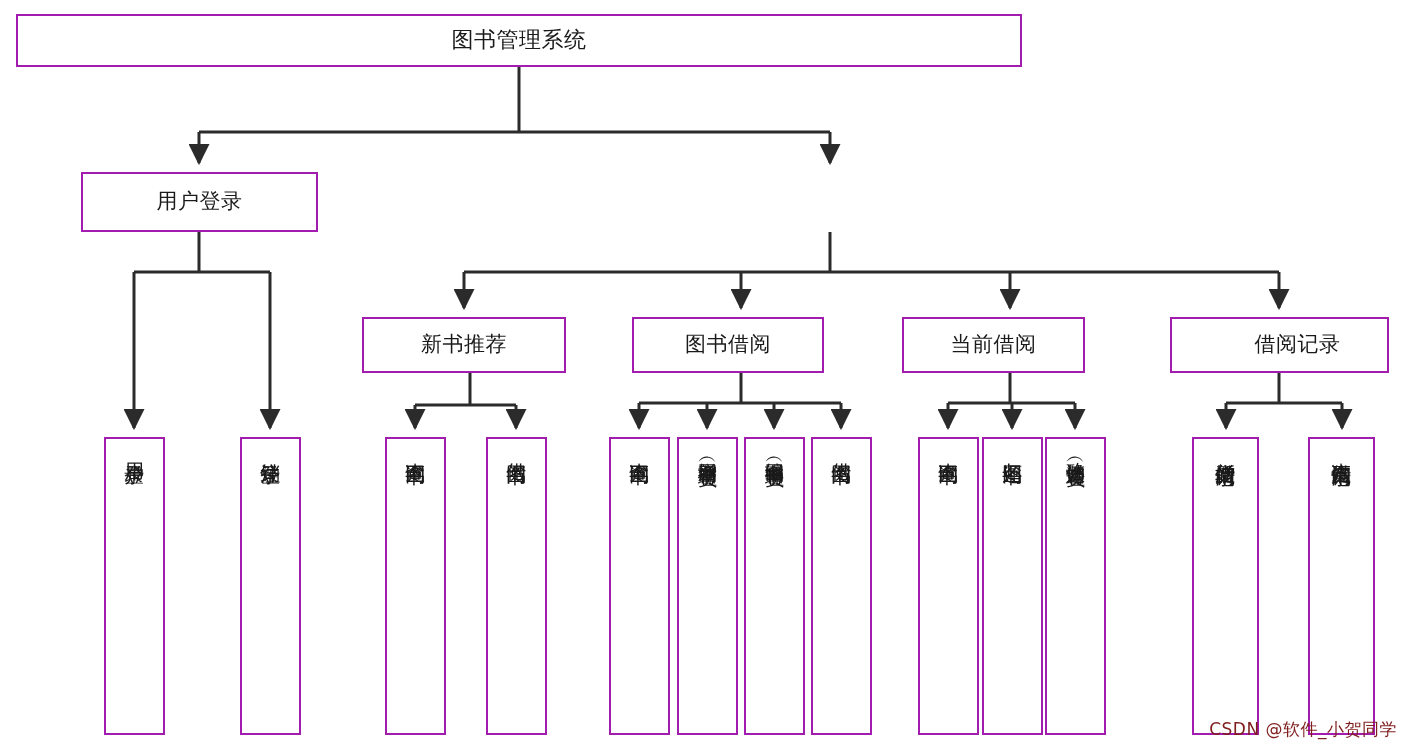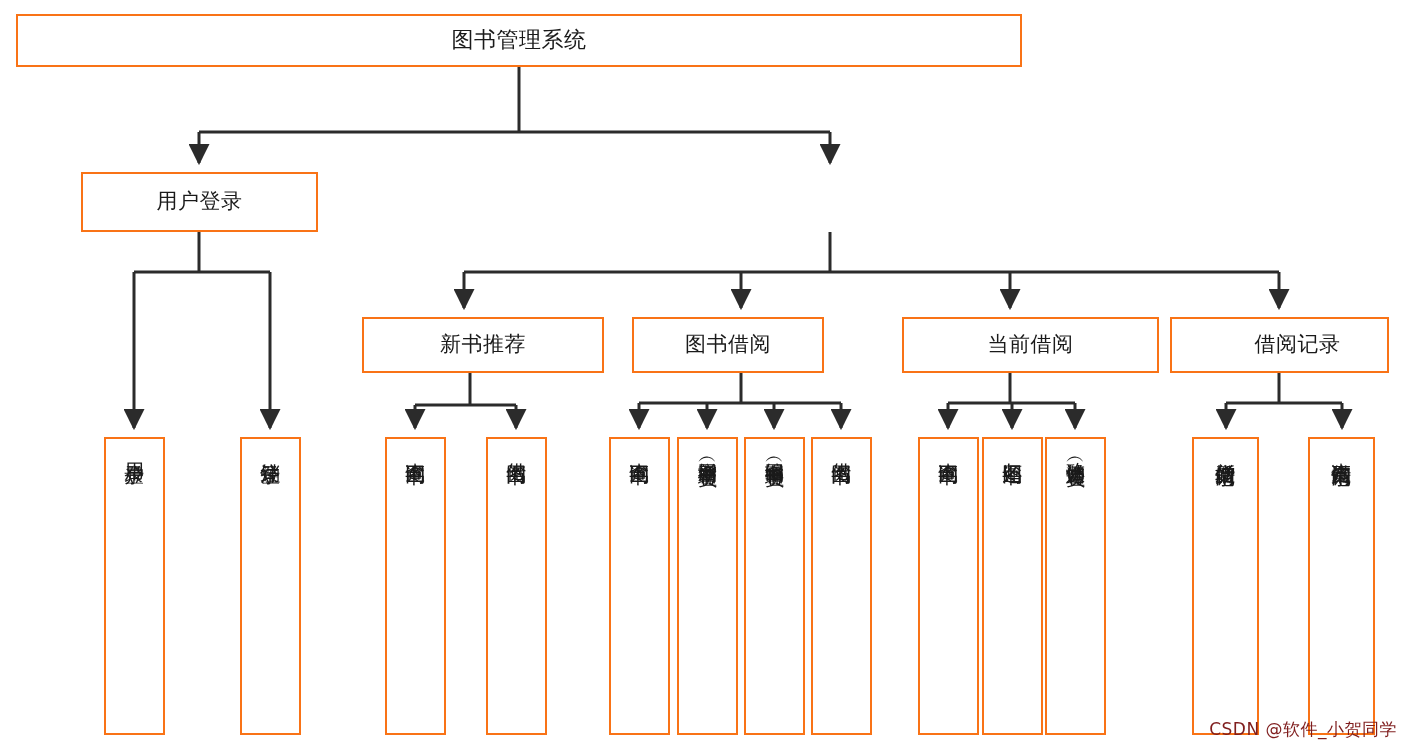--- a/index.html
+++ b/index.html
@@ -20,21 +20,21 @@
   #edges {
     position: absolute;
     left: 0;
     top: 0;
     width: 1405px;
     height: 747px;
   }
   .node {
     position: absolute;
     box-sizing: border-box;
-    border: 2px solid #f97316;
+    border: 2px solid #a21caf;
     background: #ffffff;
     display: flex;
     align-items: center;
     justify-content: center;
     color: #1a1a1a;
   }
   .node-h {
     font-size: 21px;
     letter-spacing: 0.5px;
     line-height: 1.1;
@@ -126,27 +126,27 @@
   </svg>
 
   <div class="node node-h node-root" style="left:16px; top:14px; width:1006px; height:53px;">
     <span>图书管理系统</span>
   </div>
 
   <div class="node node-h" style="left:81px; top:172px; width:237px; height:60px;">
     <span>用户登录</span>
   </div>
 
-  <div class="node node-h" style="left:362px; top:317px; width:242px; height:56px;">
+  <div class="node node-h" style="left:362px; top:317px; width:204px; height:56px;">
     <span>新书推荐</span>
   </div>
   <div class="node node-h" style="left:632px; top:317px; width:192px; height:56px;">
     <span>图书借阅</span>
   </div>
-  <div class="node node-h" style="left:902px; top:317px; width:257px; height:56px;text-align:right;">
+  <div class="node node-h" style="left:902px; top:317px; width:183px; height:56px;text-align:right;">
     <span>当前借阅</span>
   </div>
   <div class="node node-h" style="left:1170px; top:317px; width:219px; height:56px;padding-left:36px;">
     <span>借阅记录</span>
   </div>
 
   <div class="node node-v" style="left:104px; top:437px; width:61px; height:298px;">
     <span class="vtext">用户登录</span>
   </div>
   <div class="node node-v" style="left:240px; top:437px; width:61px; height:298px;">

